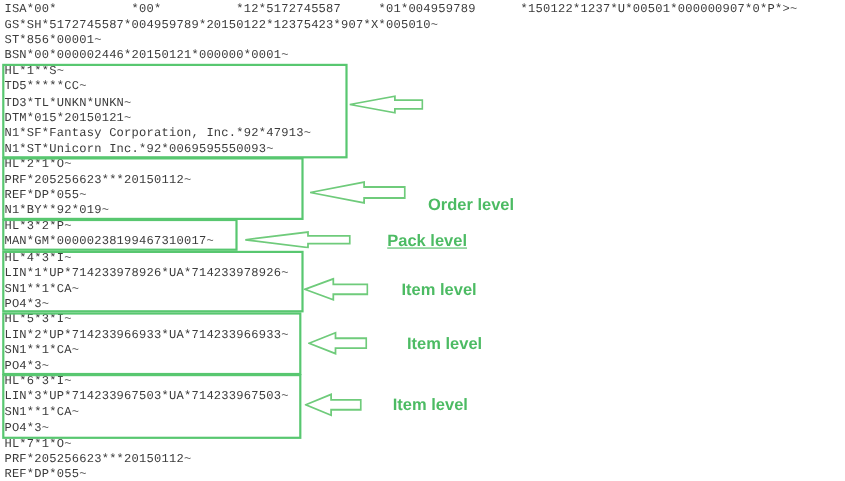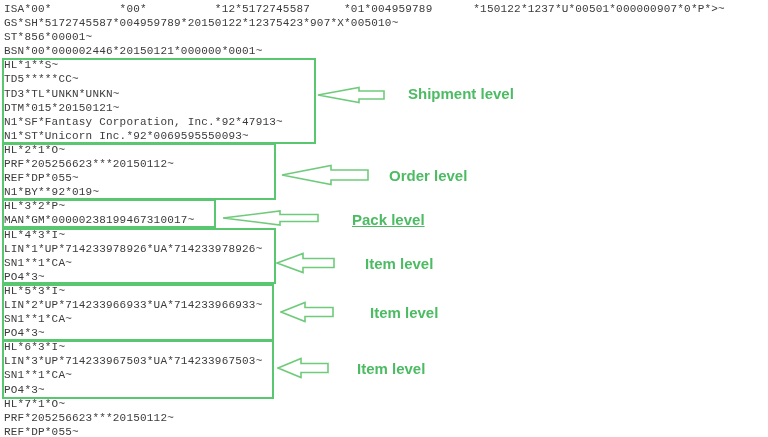--- a/index.html
+++ b/index.html
@@ -104,20 +104,19 @@
   </svg>
 
   <svg class="arrow" style="left:280px;top:301px;" width="54" height="22" viewBox="0 0 54 22">
     <polygon points="1,11 25,1.5 25,6.5 53,6.5 53,15.5 25,15.5 25,20.5"></polygon>
   </svg>
 
   <svg class="arrow" style="left:277px;top:357px;" width="52" height="22" viewBox="0 0 52 22">
     <polygon points="1,11 24,1.5 24,6.5 51,6.5 51,15.5 24,15.5 24,20.5"></polygon>
   </svg>
 
-  <div class="lvl-label" style="left:408px;top:85px;">Shipment level</div>
-  <div class="lvl-label" style="left:389px;top:167px;">Order level</div>
+  <div class="lvl-label" style="left:389px;top:178px;">Order level</div>
   <div class="lvl-label" style="left:352px;top:211px;text-decoration:underline;">Pack level</div>
   <div class="lvl-label" style="left:365px;top:255px;">Item level</div>
   <div class="lvl-label" style="left:370px;top:304px;">Item level</div>
   <div class="lvl-label" style="left:357px;top:360px;">Item level</div>
 
 </div>
 
 </body></html>

